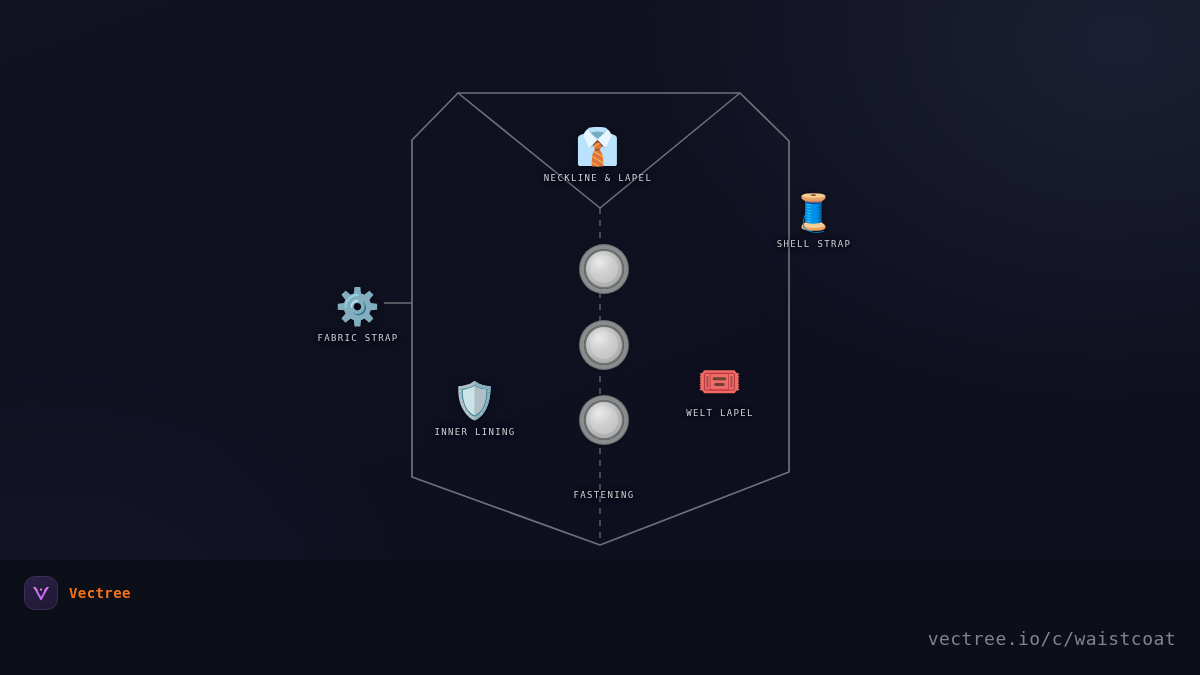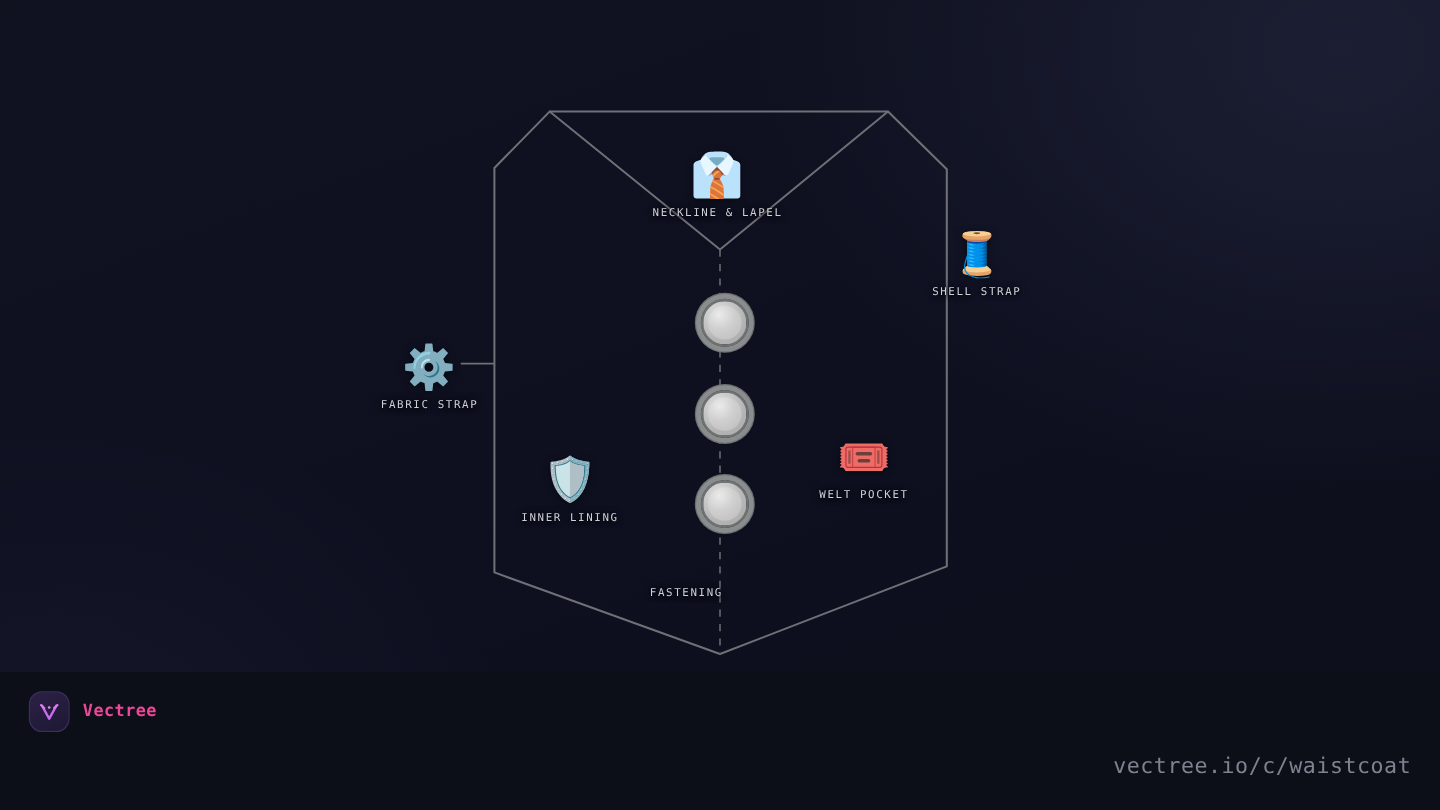--- a/index.html
+++ b/index.html
@@ -93,21 +93,21 @@
   #brand-mark {
     width:34px; height:34px;
     border-radius:11px;
     background:linear-gradient(150deg,#2b2147 0%, #241c3c 55%, #1e1833 100%);
     border:1px solid #3a2f5c;
     display:flex; align-items:center; justify-content:center;
   }
   #brand-name {
     font-size:14px;
     font-weight:bold;
-    color:#ec4899;
+    color:#f97316;
     letter-spacing:.4px;
     font-family:"DejaVu Sans Mono","Liberation Mono",monospace;
   }
   #page-title {
     position:absolute;
     left:24px; top:52px;
     font-size:30px;
     font-weight:bold;
     color:#ffffff;
     letter-spacing:1.2px;
@@ -159,24 +159,24 @@
     <div class="caption">FABRIC STRAP</div>
   </div>
 
   <div class="node" style="left:475px; top:409px;">
     <div class="glyph">🛡️</div>
     <div class="caption">INNER LINING</div>
   </div>
 
   <div class="node" style="left:720px; top:390px;">
     <div class="glyph">🎟️</div>
-    <div class="caption">WELT POCKET</div>
+    <div class="caption">WELT LAPEL</div>
   </div>
 
-  <div class="node caption-only" style="left:572px; top:495px;">
+  <div class="node caption-only" style="left:604px; top:495px;">
     <div class="caption">FASTENING</div>
   </div>
 
   <div id="footer">
 
     <div id="brand-row">
       <div id="brand-mark">
         <svg width="22" height="22" viewBox="0 0 22 22" xmlns="http://www.w3.org/2000/svg">
           <path d="M5 6 L11 17 L17 6" fill="none" stroke="#c96bf0" stroke-width="2" stroke-linecap="round" stroke-linejoin="round"></path>
           <line x1="4" y1="5.5" x2="7" y2="8" stroke="#e07de8" stroke-width="1.6" stroke-linecap="round"></line>

